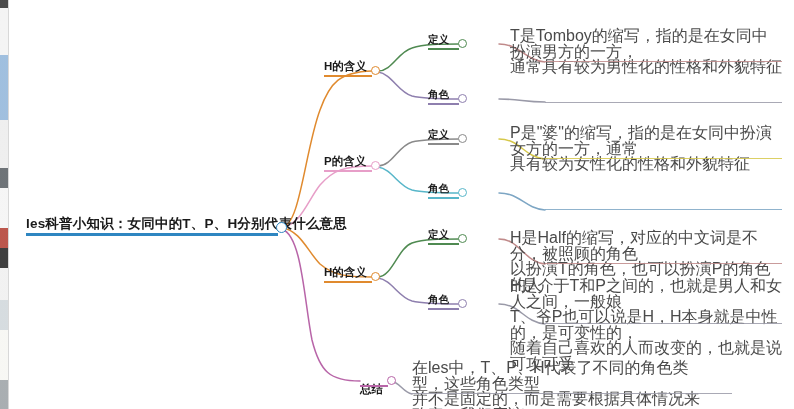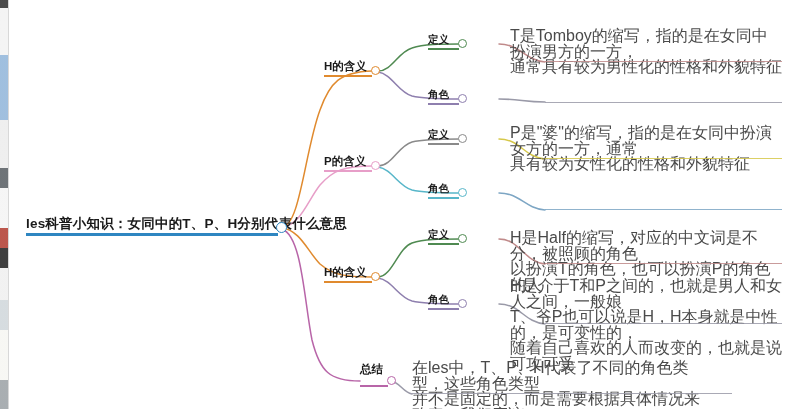--- a/index.html
+++ b/index.html
@@ -233,21 +233,21 @@
     <span class="node-text">角色</span>
   </div>
   <div class="sub-underline" style="left:428px; top:308px; width:31px; background:#8e7fae;"></div>
   <div class="dot" style="left:458px; top:299px; width:9px; height:9px; border:1.5px solid #8e7fae;"></div>
 
   <div class="leaf" style="left:510px; top:278px; width:272px;">H是介于T和P之间的，也就是男人和女人之间，一般娘
 T、爷P也可以说是H，H本身就是中性的，是可变性的，
 随着自己喜欢的人而改变的，也就是说可攻可受</div>
   <div class="leaf-underline" style="left:545px; top:323px; width:237px; background:#9a9aa8;"></div>
 
-  <div class="node branch" style="left:360px; top:362px;">
+  <div class="node branch" style="left:360px; top:382px;">
     <span class="node-text">总结</span>
   </div>
   <div class="branch-underline" style="left:360px; top:385px; width:28px; background:#b865a8;"></div>
   <div class="dot" style="left:387px; top:376px; width:9px; height:9px; border:1.5px solid #b865a8;"></div>
 
   <div class="leaf" style="left:412px; top:360px; width:300px;">在les中，T、P、H代表了不同的角色类型，这些角色类型
 并不是固定的，而是需要根据具体情况来确定。我们应该
 尊重每个人的选择和身份，并努力创造一个包容和平等的
 社会环境。</div>
   <div class="leaf-underline" style="left:412px; top:393px; width:320px; background:#9a9aa8;"></div>

